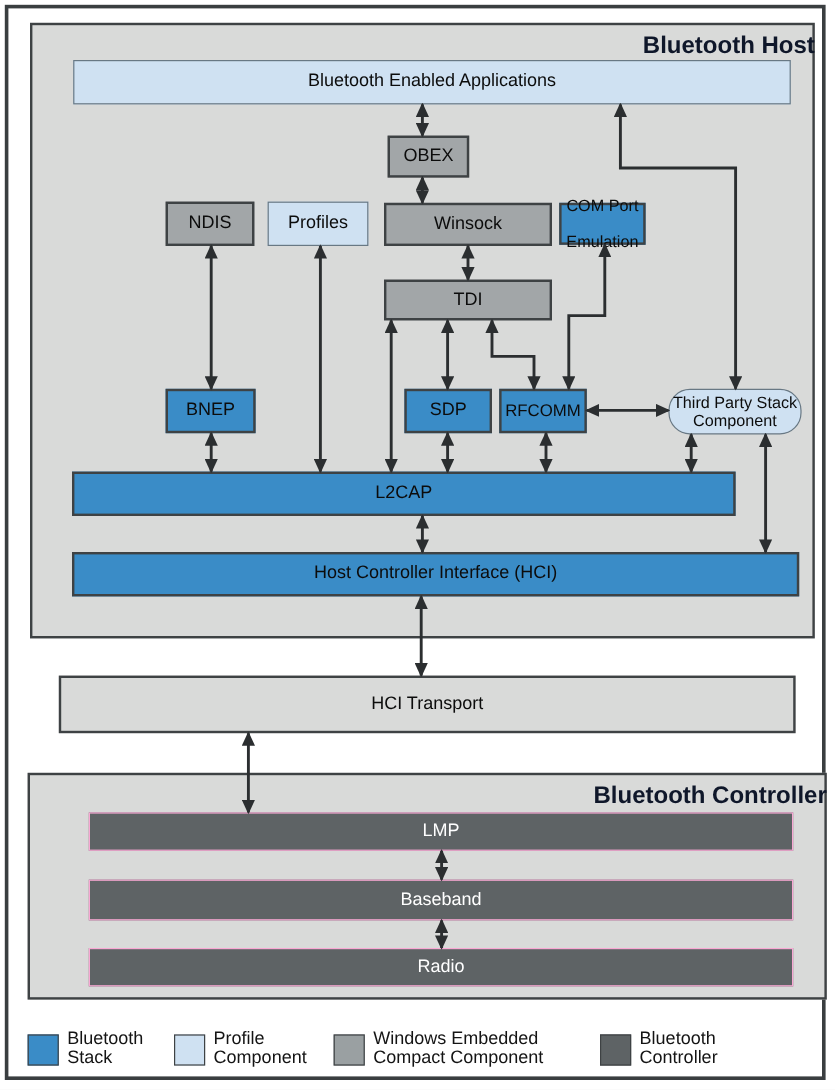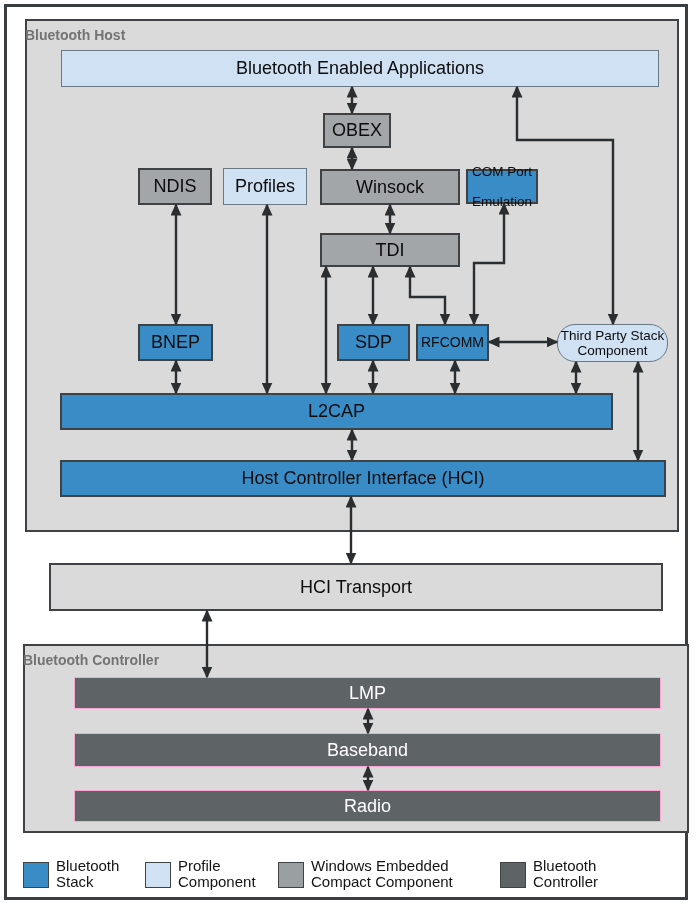--- a/index.html
+++ b/index.html
@@ -9,25 +9,25 @@
   }
   .frame{
     position:absolute;left:4px;top:4px;width:684px;height:896px;
     border:3px solid var(--frame,#3a3e40);box-sizing:border-box;
   }
   .container{
     position:absolute;background:var(--container,#d9dad9);
     border:2px solid #3e4244;box-sizing:border-box;
   }
   .container-title{
-    position:absolute;text-align:left;font-weight:bold;font-size:14px;color:#737373;
+    position:absolute;text-align:right;font-weight:bold;font-size:20px;color:#0f172a;
   }
   .box{
     position:absolute;display:flex;flex-direction:column;align-items:center;justify-content:center;
-    text-align:center;box-sizing:border-box;font-size:18px;line-height:1.12;color:#0c0c0c;
+    text-align:center;box-sizing:border-box;font-size:15px;line-height:1.12;color:#0c0c0c;
     border:2px solid #3e4244;
   }
   .gray{background:var(--gray,#a2a6a8);}
   .blue{background:var(--blue,#3a8cc7);}
   .lightblue{background:var(--lightblue,#cfe1f2);border:1.5px solid #687884;}
   .dark{background:var(--dark,#5e6365);color:#ffffff;border:1px solid #f9a8d4;}
   .small{font-size:13.5px;}
   .rf{font-size:14px;}
   .arrows{position:absolute;left:0;top:0;pointer-events:none;}
   .legend-item{position:absolute;top:858px;}

